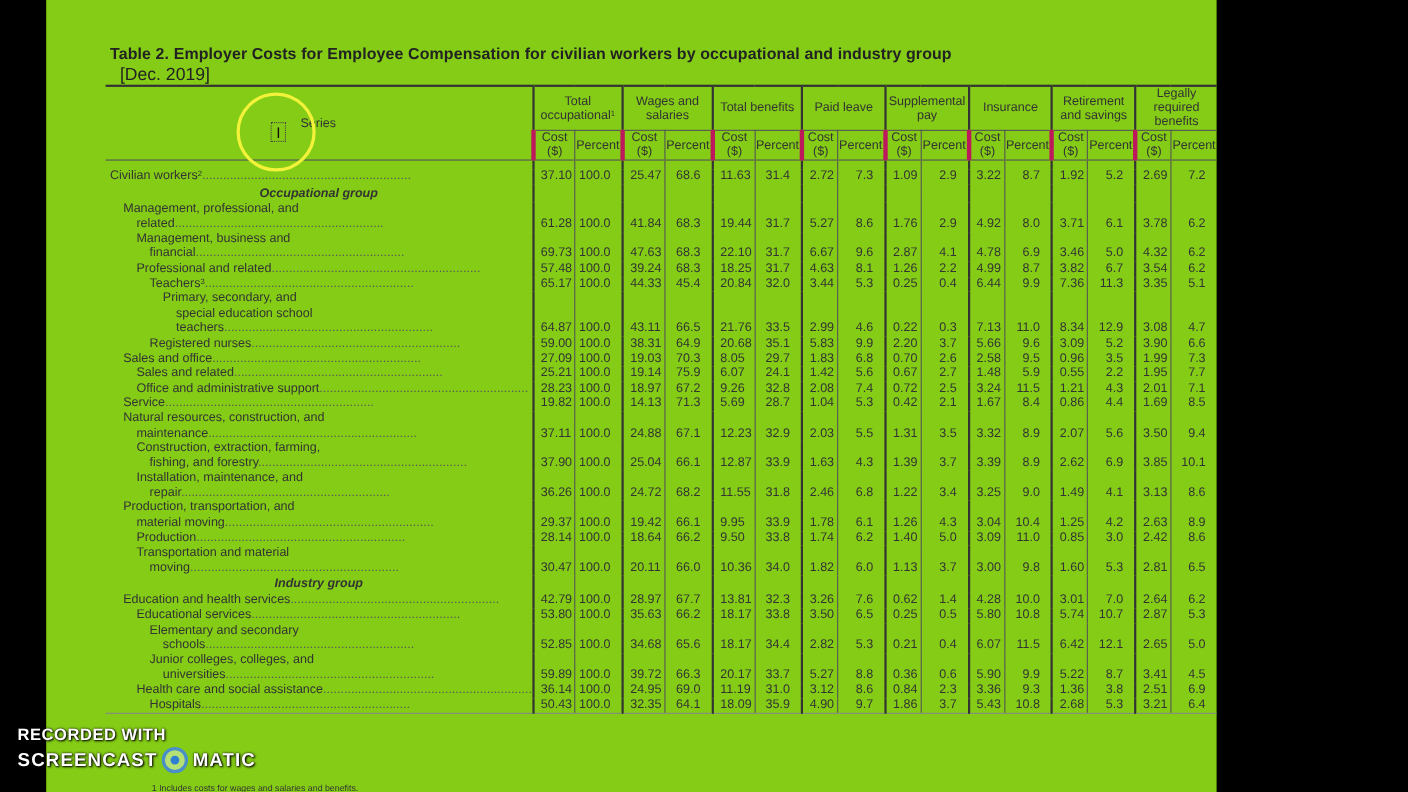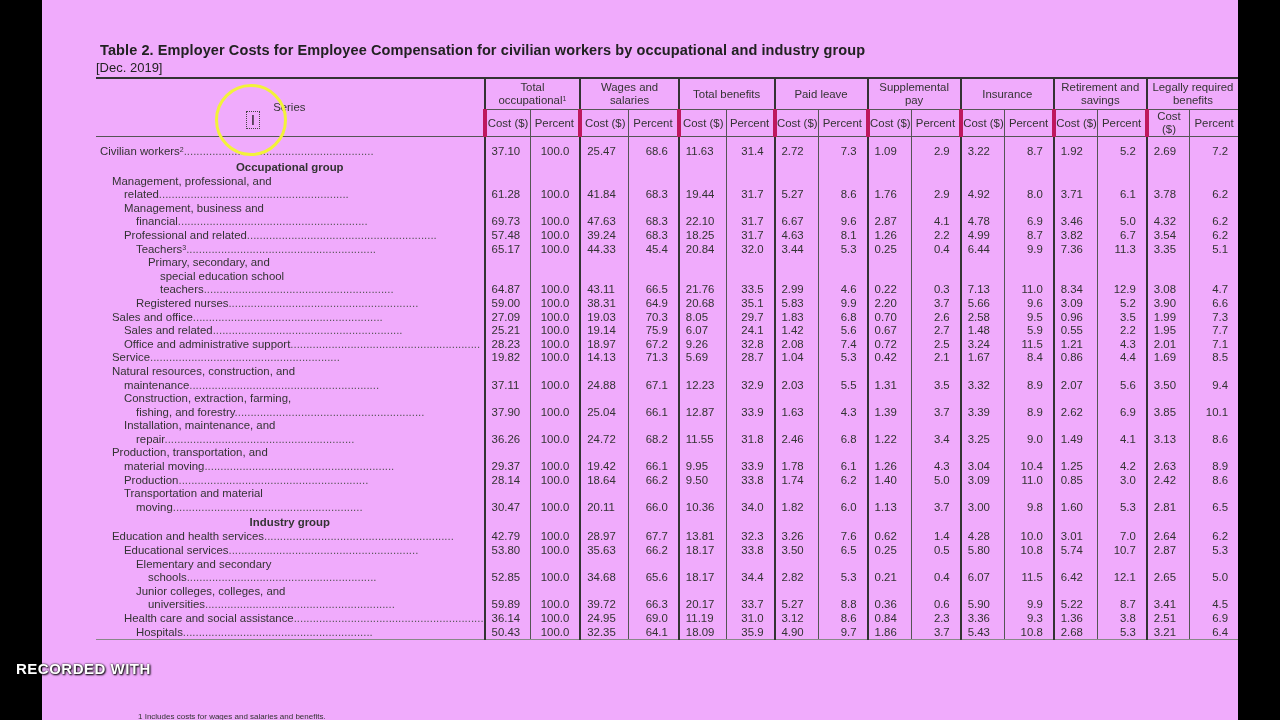--- a/index.html
+++ b/index.html
@@ -1,33 +1,33 @@
 <!DOCTYPE html>
 <html><head>
 <meta charset="utf-8">
 <style>
   html, body { margin:0; padding:0; }
   body { width:1280px; height:720px; background:#000; position:relative; overflow:hidden; font-family:"Liberation Sans", sans-serif; }
-  .page { position:absolute; left:42px; top:0; width:1196px; height:720px; background:#f0abfc; }
+  .page { position:absolute; left:42px; top:0; width:1064px; height:720px; background:#84cc16; }
   .title { position:absolute; left:58px; top:42px; font-size:14.5px; font-weight:bold; color:#222; letter-spacing:0.1px; }
-  .subtitle { position:absolute; left:54px; top:60px; font-size:13px; color:#222;text-align:center; }
+  .subtitle { position:absolute; left:67px; top:60px; font-size:16px; color:#222;text-align:center; }
   table.grid { position:absolute; left:54px; top:77px; border-collapse:collapse; font-size:11.4px; color:#333; table-layout:fixed; }
   table.grid th, table.grid td { padding:0; }
   table.grid thead tr.top th { border-top:2px solid #333; }
   table.grid th { font-weight:normal; color:#333; text-align:center; line-height:13px; }
   th.grp { height:30px; border-left:2px solid #333; border-bottom:1px solid #555; vertical-align:middle; }
   th.sub { height:18px; border-bottom:1px solid #555; }
   th.sub.c { border-left:4px solid #be185d; }
   th.sub.p { border-left:1px solid #555; }
   th.series { border-bottom:1px solid #555; vertical-align:middle; text-align:center; }
   td.lbl { text-align:left; vertical-align:bottom; line-height:13.6px; white-space:nowrap; overflow:hidden; }
   td.num { vertical-align:bottom; line-height:13.6px; text-align:right; }
   td.num.c { border-left:2px solid #333; padding-left:6px; text-align:left; }
   td.num.p { border-left:1px solid #555; padding-right:10px; }
-  td.head { text-align:center; font-weight:bold; line-height:16px; }
+  td.head { text-align:center; font-weight:bold; line-height:16px;font-style:italic; }
   tr.spacer td { height:8px; }
   tbody tr.last td { border-bottom:1px solid #888; }
   .dots { color:#555; }
   sup { font-size:7px; vertical-align:top; position:relative; top:-2px; }
   .cursor-hl { position:absolute; left:215px; top:84px; width:72px; height:72px; border-radius:50%; border:3px solid #f2f23a; box-sizing:border-box; }
   .ibeam { position:absolute; left:246px; top:111px; width:12px; height:16px; border:1px dotted #444; font-size:14px; line-height:16px; text-align:center; color:#111; }
   .footnote { position:absolute; left:96px; top:712px; font-size:8px; color:#333; }
   .watermark { position:absolute; left:16px; top:660px; color:#fff; font-weight:bold; text-shadow:0 0 2px #000, 1px 1px 2px #000; }
   .wm1 { font-size:15px; letter-spacing:0.5px; }
   .wm2 { font-size:17px; letter-spacing:1px; display:flex; align-items:center; margin-top:2px; }
@@ -648,13 +648,18 @@
   </table>
 
   <div class="footnote">1 Includes costs for wages and salaries and benefits.</div>
 </div>
 
 <div class="cursor-hl"></div>
 <div class="ibeam">I</div>
 
 <div class="watermark">
   <div class="wm1">RECORDED WITH</div>
+  <div class="wm2">
+    <span>SCREENCAST</span>
+    <span class="wm-logo"></span>
+    <span>MATIC</span>
+  </div>
 </div>
 
 </body></html>

